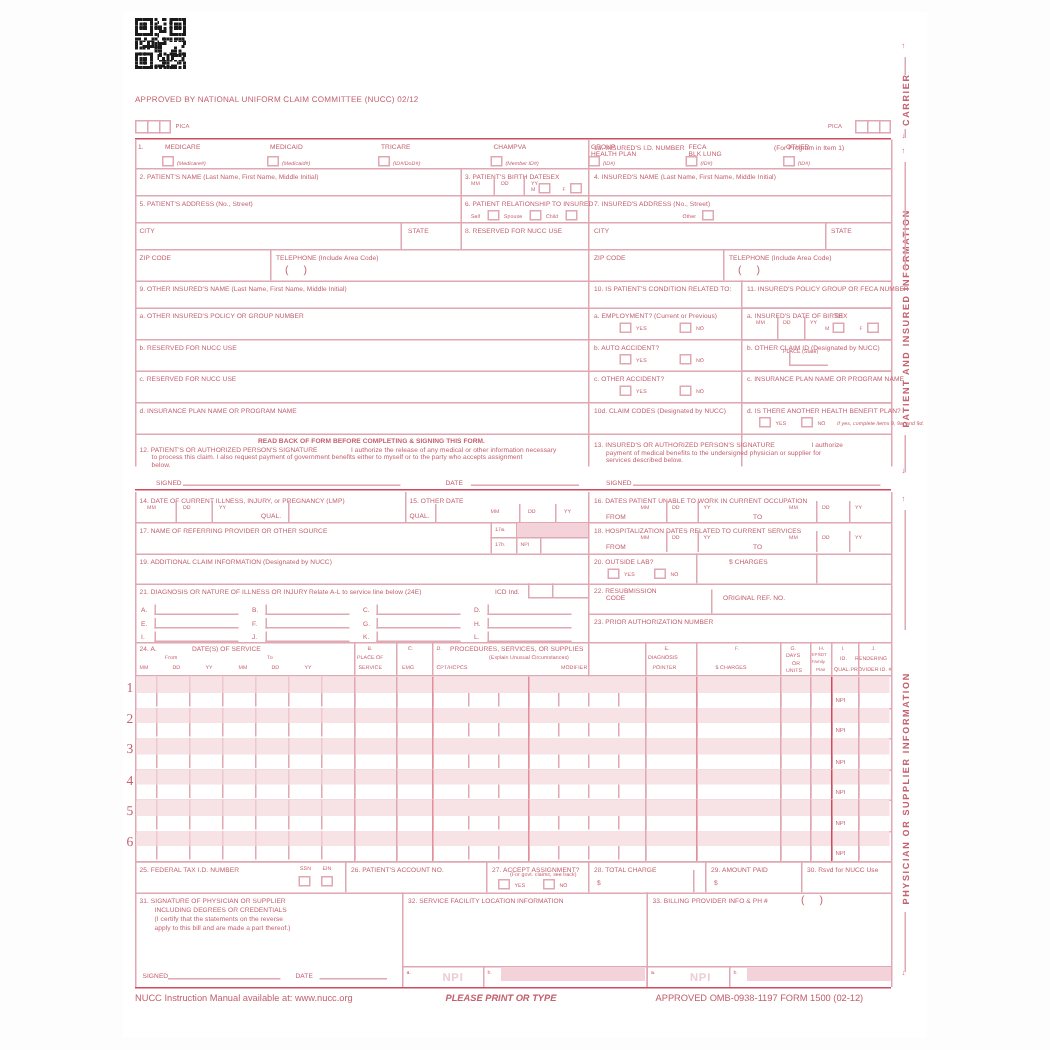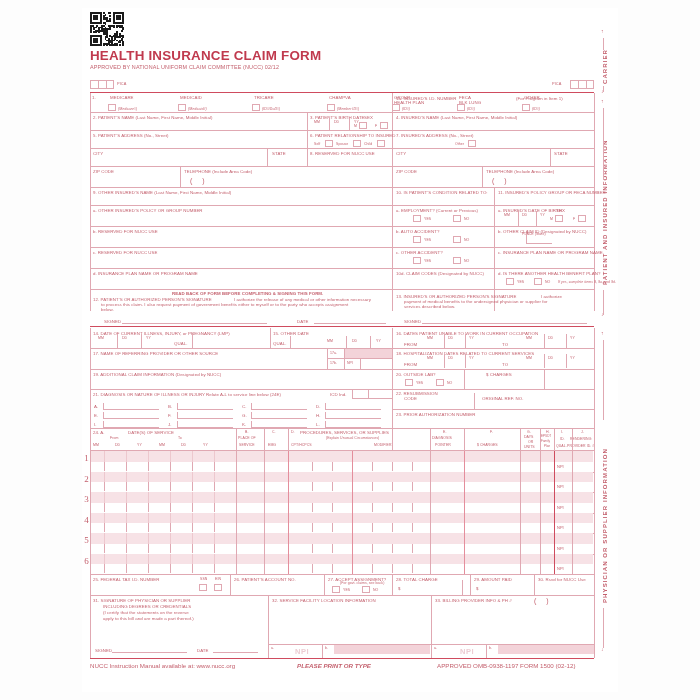--- a/index.html
+++ b/index.html
@@ -292,21 +292,20 @@
           <i style="left:12.95px;top:32.38px;width:1.92px;height:1.92px"></i>
           <i style="left:16.19px;top:32.38px;width:1.92px;height:1.92px"></i>
           <i style="left:19.43px;top:32.38px;width:1.92px;height:1.92px"></i>
           <i style="left:21.05px;top:32.38px;width:1.92px;height:1.92px"></i>
           <i style="left:22.67px;top:32.38px;width:1.92px;height:1.92px"></i>
           <i style="left:24.29px;top:32.38px;width:1.92px;height:1.92px"></i>
           <i style="left:25.90px;top:32.38px;width:1.92px;height:1.92px"></i>
           <i style="left:29.14px;top:32.38px;width:1.92px;height:1.92px"></i>
           <i style="left:32.38px;top:32.38px;width:1.92px;height:1.92px"></i>
         </div>
-      <div class="title">HEALTH INSURANCE CLAIM FORM</div>
       <div class="subtitle">APPROVED BY NATIONAL UNIFORM CLAIM COMMITTEE (NUCC) 02/12</div>
     </div>
 
     <div class="bx" style="left:8px;top:72px;width:24px;height:9px;"></div>
     <div class="ln" style="left:16px;top:72px;width:1px;height:9px;"></div>
     <div class="ln" style="left:24px;top:72px;width:1px;height:9px;"></div>
     <div class="lbl s" style="left:35px;top:74px;">PICA</div>
     <div class="lbl s" style="left:470px;top:74px;">PICA</div>
     <div class="bx" style="left:488px;top:72px;width:24px;height:9px;"></div>
     <div class="ln" style="left:496px;top:72px;width:1px;height:9px;"></div>

